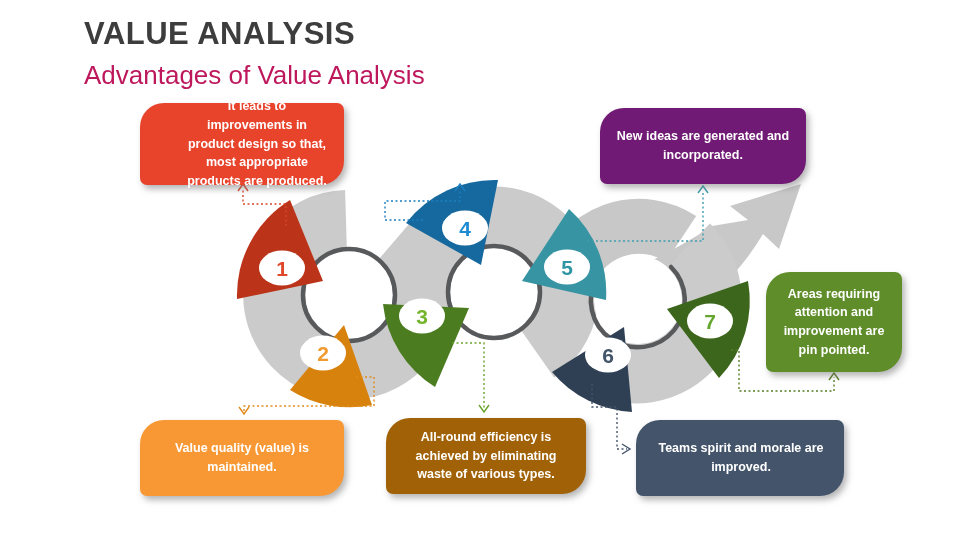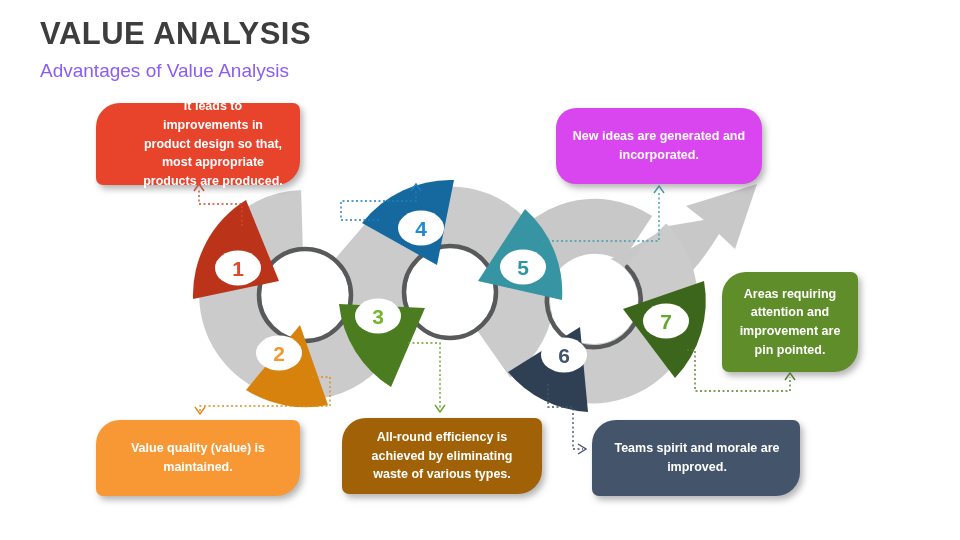--- a/index.html
+++ b/index.html
@@ -1,19 +1,19 @@
 <!DOCTYPE html>
 <html><head>
 <meta charset="utf-8">
 <style>
   html,body{margin:0;padding:0;background:#fff;width:960px;height:540px;overflow:hidden;
     font-family:"Liberation Sans","DejaVu Sans",sans-serif;}
-  .slide{position:relative;width:760px;height:540px;background:#fff;}
+  .slide{position:relative;width:760px;height:540px;background:#fff;margin-left:44px;}
   .title{position:absolute;left:40px;top:16px;font-size:31px;font-weight:bold;color:#3d3d3d;letter-spacing:.5px;}
-  .subtitle{position:absolute;left:40px;top:60px;font-size:19px;color:#8b5cf6;}
+  .subtitle{position:absolute;left:40px;top:60px;font-size:26px;color:#be185d;}
   svg.diagram{position:absolute;left:0;top:0;}
   .callout{position:absolute;display:flex;align-items:center;justify-content:center;
     color:#fff;font-weight:bold;font-size:12.5px;line-height:1.5;text-align:center;
     padding:6px 14px;box-sizing:border-box;border-radius:24px 7px 24px 7px;
     box-shadow:3px 4px 6px rgba(110,110,110,.5);}
   .co-1{left:96px; top:103px; width:204px; height:82px;}
   .co-2{left:96px; top:420px; width:204px; height:76px;}
   .co-3{left:342px;top:418px; width:200px; height:76px;}
   .co-4{left:318px;top:108px; width:202px; height:76px;}
   .co-5{left:556px;top:108px; width:206px; height:76px;}
@@ -88,21 +88,21 @@
       <path d="M 548,384 L 548,407 L 573,407 L 573,449 L 583,449" stroke="#44546a" stroke-dasharray="2 2.5"></path>
       <path d="M 578,444 L 586,449 L 578,454" stroke="#44546a"></path>
       <path d="M 687,350 L 695,350 L 695,391 L 790,391 L 790,377" stroke="#567f24" stroke-dasharray="2 2.5"></path>
       <path d="M 785,380 L 790,373 L 795,380" stroke="#567f24"></path>
     </g>
   </svg>
 
   <div class="callout co-1" style="background: rgb(232, 67, 43); padding-left: 44px;">
     <span>It leads to improvements in product design so that, most appropriate products are produced.</span>
   </div>
-  <div class="callout co-5" style="background: #d946ef; border-radius: 20px;">
+  <div class="callout co-5" style="background: #701a75;">
     <span>New ideas are generated and incorporated.</span>
   </div>
   <div class="callout co-7" style="background: rgb(94, 141, 41);">
     <span>Areas requiring attention and improvement are pin pointed.</span>
   </div>
   <div class="callout co-2" style="background: rgb(248, 152, 52);">
     <span>Value quality (value) is maintained.</span>
   </div>
   <div class="callout co-3" style="background: #a16207;">
     <span>All-round efficiency is achieved by eliminating waste of various types.</span>

